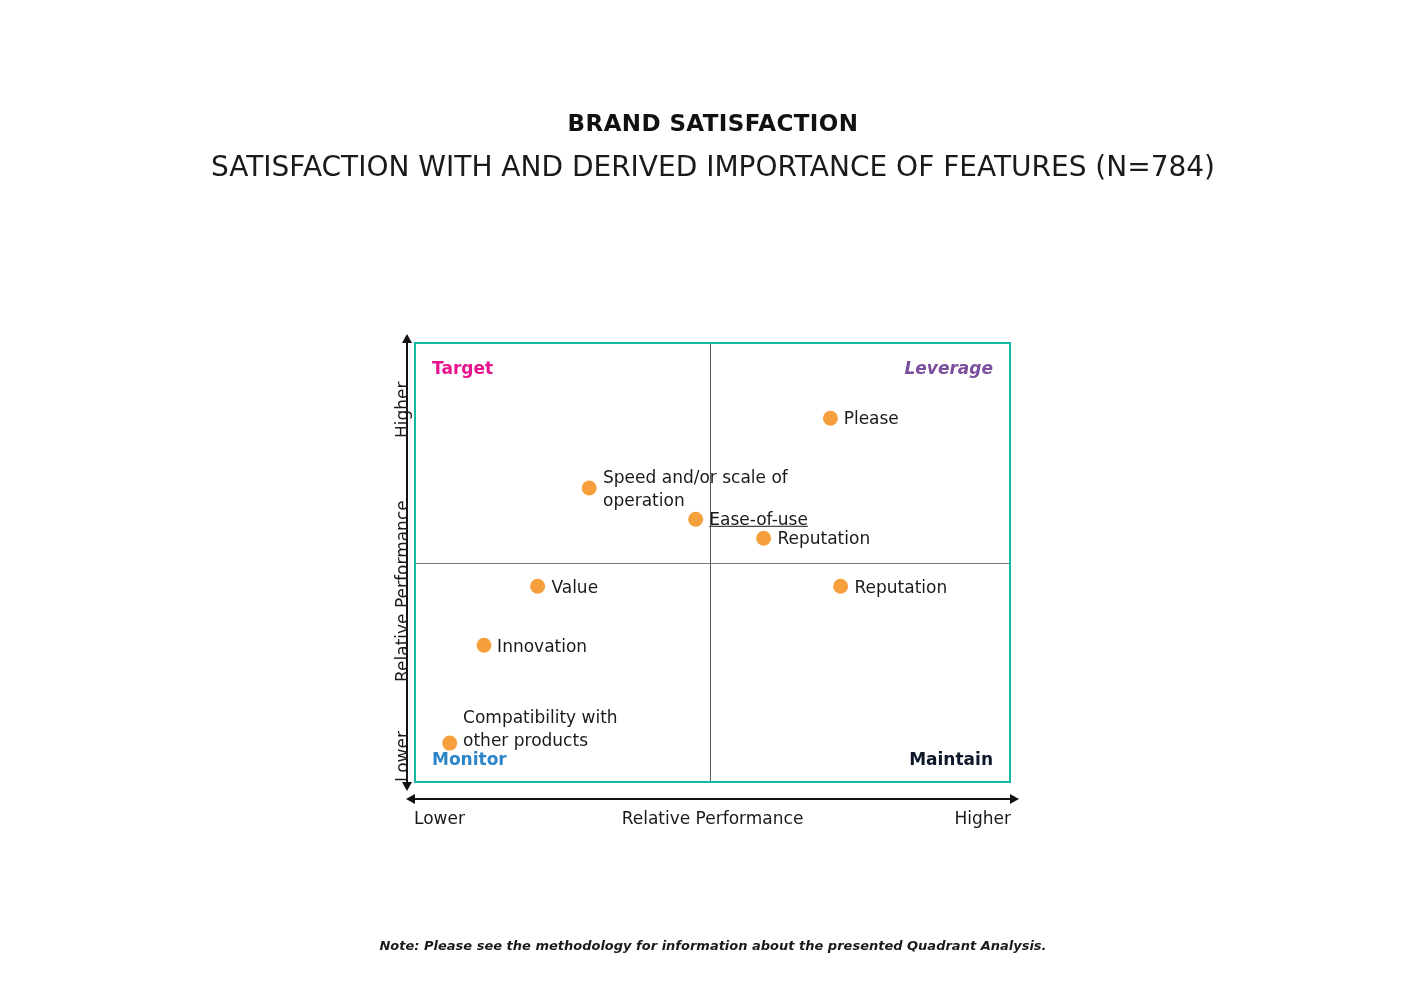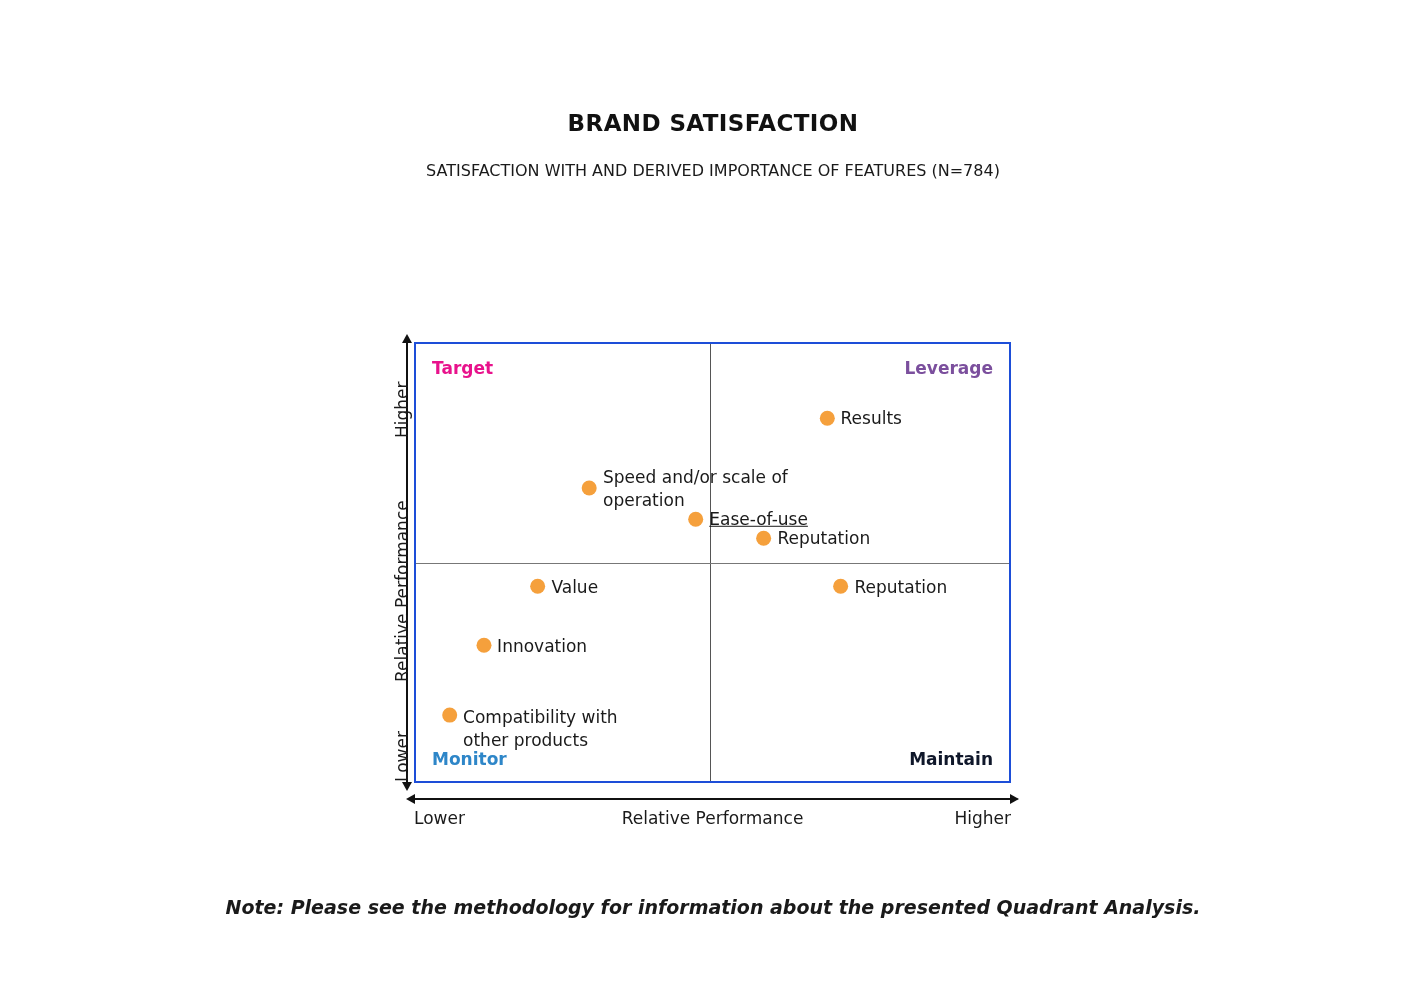--- a/index.html
+++ b/index.html
@@ -26,24 +26,24 @@
   }
   .title {
     font-size: 23px;
     font-weight: bold;
     letter-spacing: 0.4px;
     color: #111111;
     margin-top: 110px;
     line-height: 1.2;
   }
   .subtitle {
-    font-size: 16px;
+    font-size: 28px;
     font-weight: normal;
     color: #1a1a1a;
-    margin-top: 23px;
+    margin-top: 12px;
     line-height: 1.2;
   }
   .takeaway {
     font-size: 24px;
     font-weight: normal;
     color: #1a1a1a;
     margin: 35px auto 0 auto;
     width: 900px;
     line-height: 1.55;
   }
@@ -57,21 +57,21 @@
     height: 510px;
   }
 
   
   .plot {
     position: absolute;
     left: 44px;
     top: 12px;
     width: 597px;
     height: 441px;
-    border: 2px solid #1d4ed8;
+    border: 2px solid #14b8a6;
     box-sizing: border-box;
     background: #ffffff;
   }
   .divider-v {
     position: absolute;
     left: 49.5%;
     top: 0;
     width: 1px;
     height: 100%;
     background: #555555;
@@ -201,24 +201,24 @@
     white-space: nowrap;
   }
   .x-lower  { left: 44px; }
   .x-title  { left: 0; width: 685px; text-align: center; }
   .x-higher { left: 641px; transform: translateX(-100%); }
 
   
   .note {
     position: absolute;
     left: 0;
-    top: 896px;
+    top: 938px;
     width: 1426px;
     text-align: center;
-    font-size: 19px;
+    font-size: 13px;
     font-style: italic;
     font-weight: bold;
     color: #1a1a1a;
   }
 </style>
 </head>
 <body>
 
 <div class="header">
   <div class="title">BRAND SATISFACTION</div>
@@ -230,28 +230,28 @@
   <div class="y-axis-arrow"></div>
   <div class="vlabel y-title">Relative Performance</div>
   <div class="vlabel y-higher">Higher</div>
   <div class="vlabel y-lower">Lower</div>
 
   <div class="plot">
     <div class="divider-v"></div>
     <div class="divider-h"></div>
 
     <div class="q-label q-target" style="color: rgb(232, 18, 140);">Target</div>
-    <div class="q-label q-leverage" style="color: rgb(123, 79, 157);">Leverage</div>
+    <div class="q-label q-leverage" style="color: rgb(123, 79, 157); font-style: italic;">Leverage</div>
     <div class="q-label q-monitor" style="color: rgb(46, 134, 200);">Monitor</div>
     <div class="q-label q-maintain" style="color: #0f172a;">Maintain</div>
 
     <div id="points-layer">
         <div class="point" style="left: 75%; top: 17%;">
           <span class="dot" style="background: rgb(245, 160, 60);"></span>
-          <span class="point-label">Results</span>
+          <span class="point-label">Please</span>
         </div>
         <div class="point" style="left: 52%; top: 33%;">
           <span class="dot" style="background: rgb(245, 160, 60);"></span>
           <span class="point-label">Speed and/or scale of operation</span>
         </div>
         <div class="point" style="left: 56%; top: 40%; text-decoration: underline;">
           <span class="dot" style="background: rgb(245, 160, 60);"></span>
           <span class="point-label">Ease-of-use</span>
         </div>
         <div class="point" style="left: 67%; top: 44.5%;">
@@ -263,21 +263,21 @@
           <span class="point-label">Value</span>
         </div>
         <div class="point" style="left: 80%; top: 55.5%; justify-content: flex-end;">
           <span class="dot" style="background: rgb(245, 160, 60);"></span>
           <span class="point-label">Reputation</span>
         </div>
         <div class="point" style="left: 19.5%; top: 69%;">
           <span class="dot" style="background: rgb(245, 160, 60);"></span>
           <span class="point-label">Innovation</span>
         </div>
-        <div class="point two-line" style="left: 19.2%; top: 85%; transform: translate(-50%, -21%);">
+        <div class="point two-line" style="left: 19.2%; top: 85%; transform: translate(-50%, -21%); align-items: flex-end;">
           <span class="dot" style="background: rgb(245, 160, 60);"></span>
           <span class="point-label">Compatibility with
 other products</span>
         </div>
       </div>
   </div>
 
   <div class="x-axis-arrow"></div>
   <div class="x-tick x-lower">Lower</div>
   <div class="x-tick x-title">Relative Performance</div>

